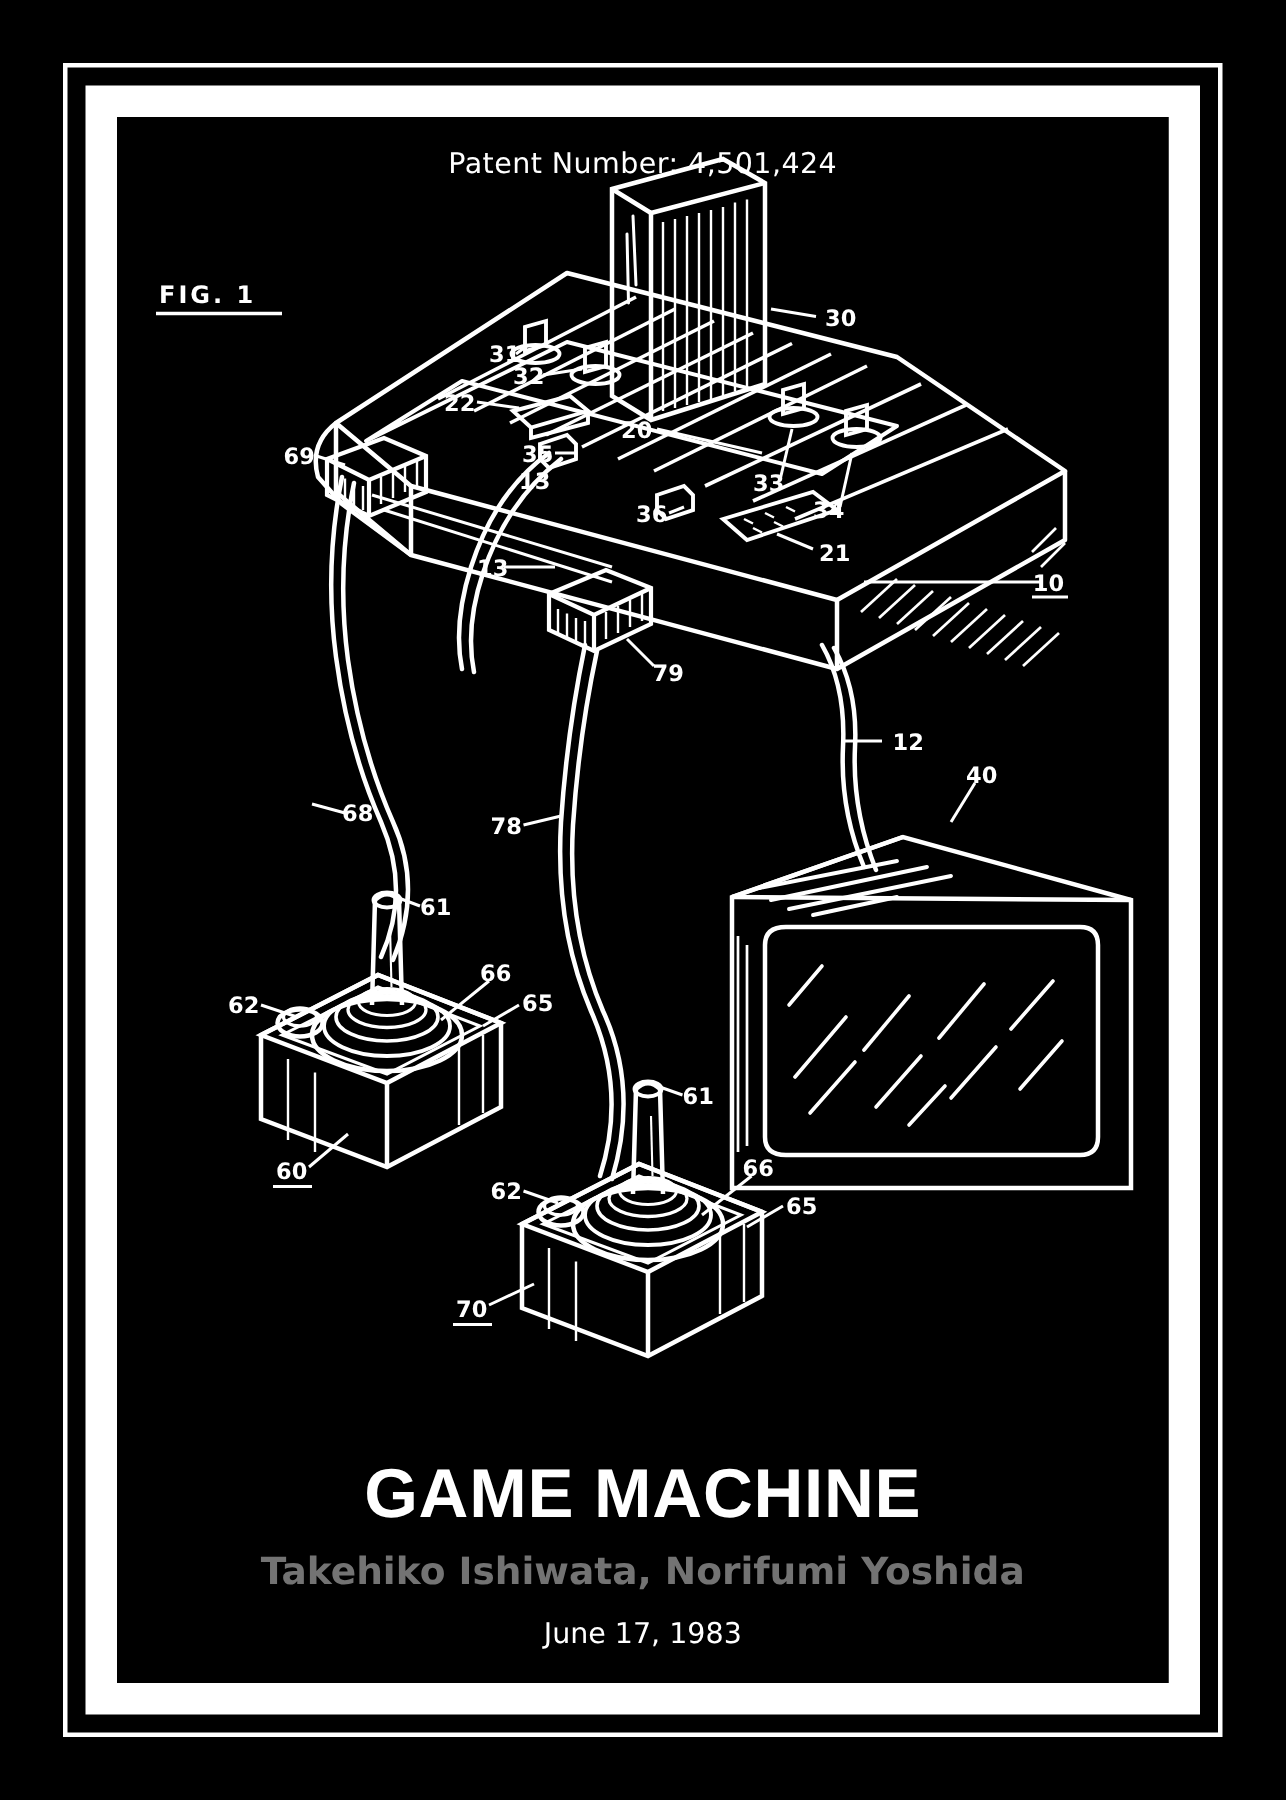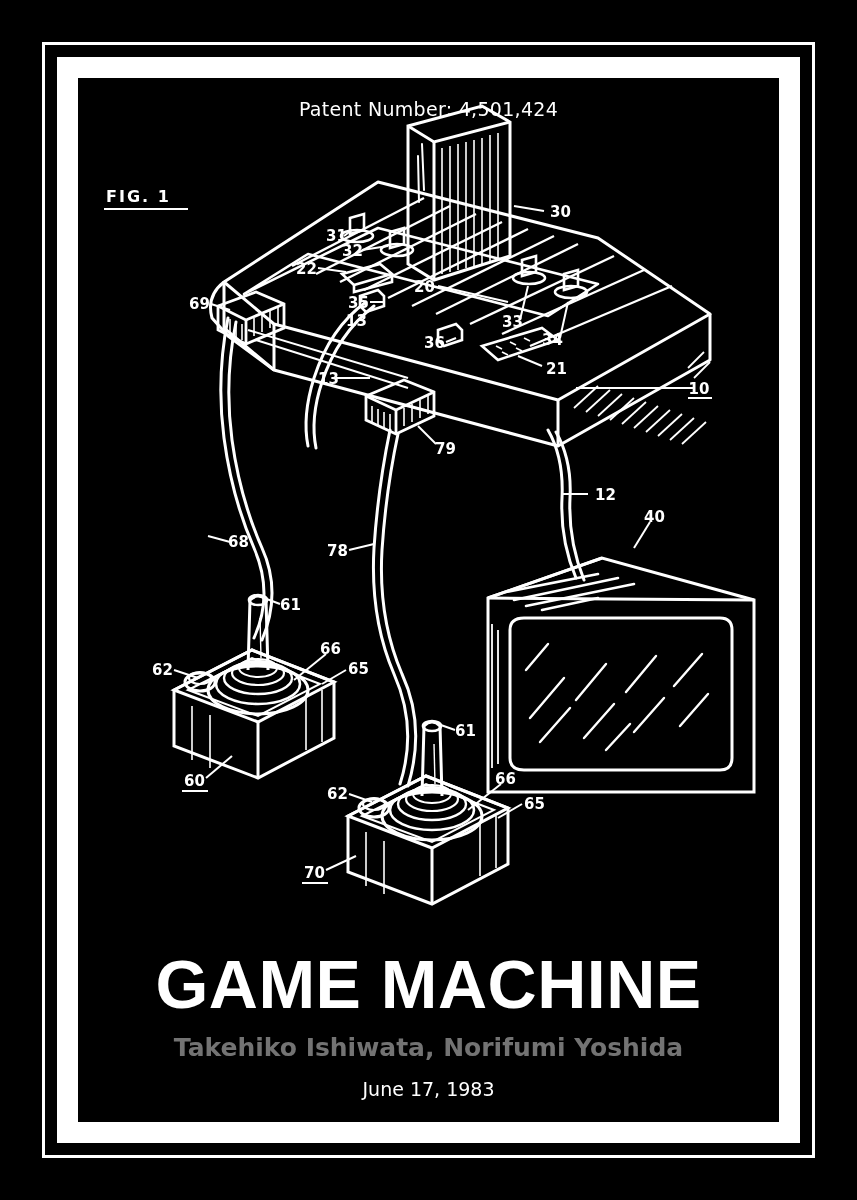--- a/index.html
+++ b/index.html
@@ -79,21 +79,21 @@
     position: absolute;
     left: 0;
     right: 0;
     bottom: 22px;
     text-align: center;
   }
   .title-main {
     color: #ffffff;
     font-family: "Liberation Sans", sans-serif;
     font-weight: bold;
-    font-size: 68px;
+    font-size: 46px;
     line-height: 1.0;
     letter-spacing: 0.5px;
     margin: 0 0 16px 0;
   }
   .title-inventors {
     color: #737373;
     font-family: "DejaVu Sans", sans-serif;
     font-weight: bold;
     font-size: 25px;
     line-height: 1.1;

